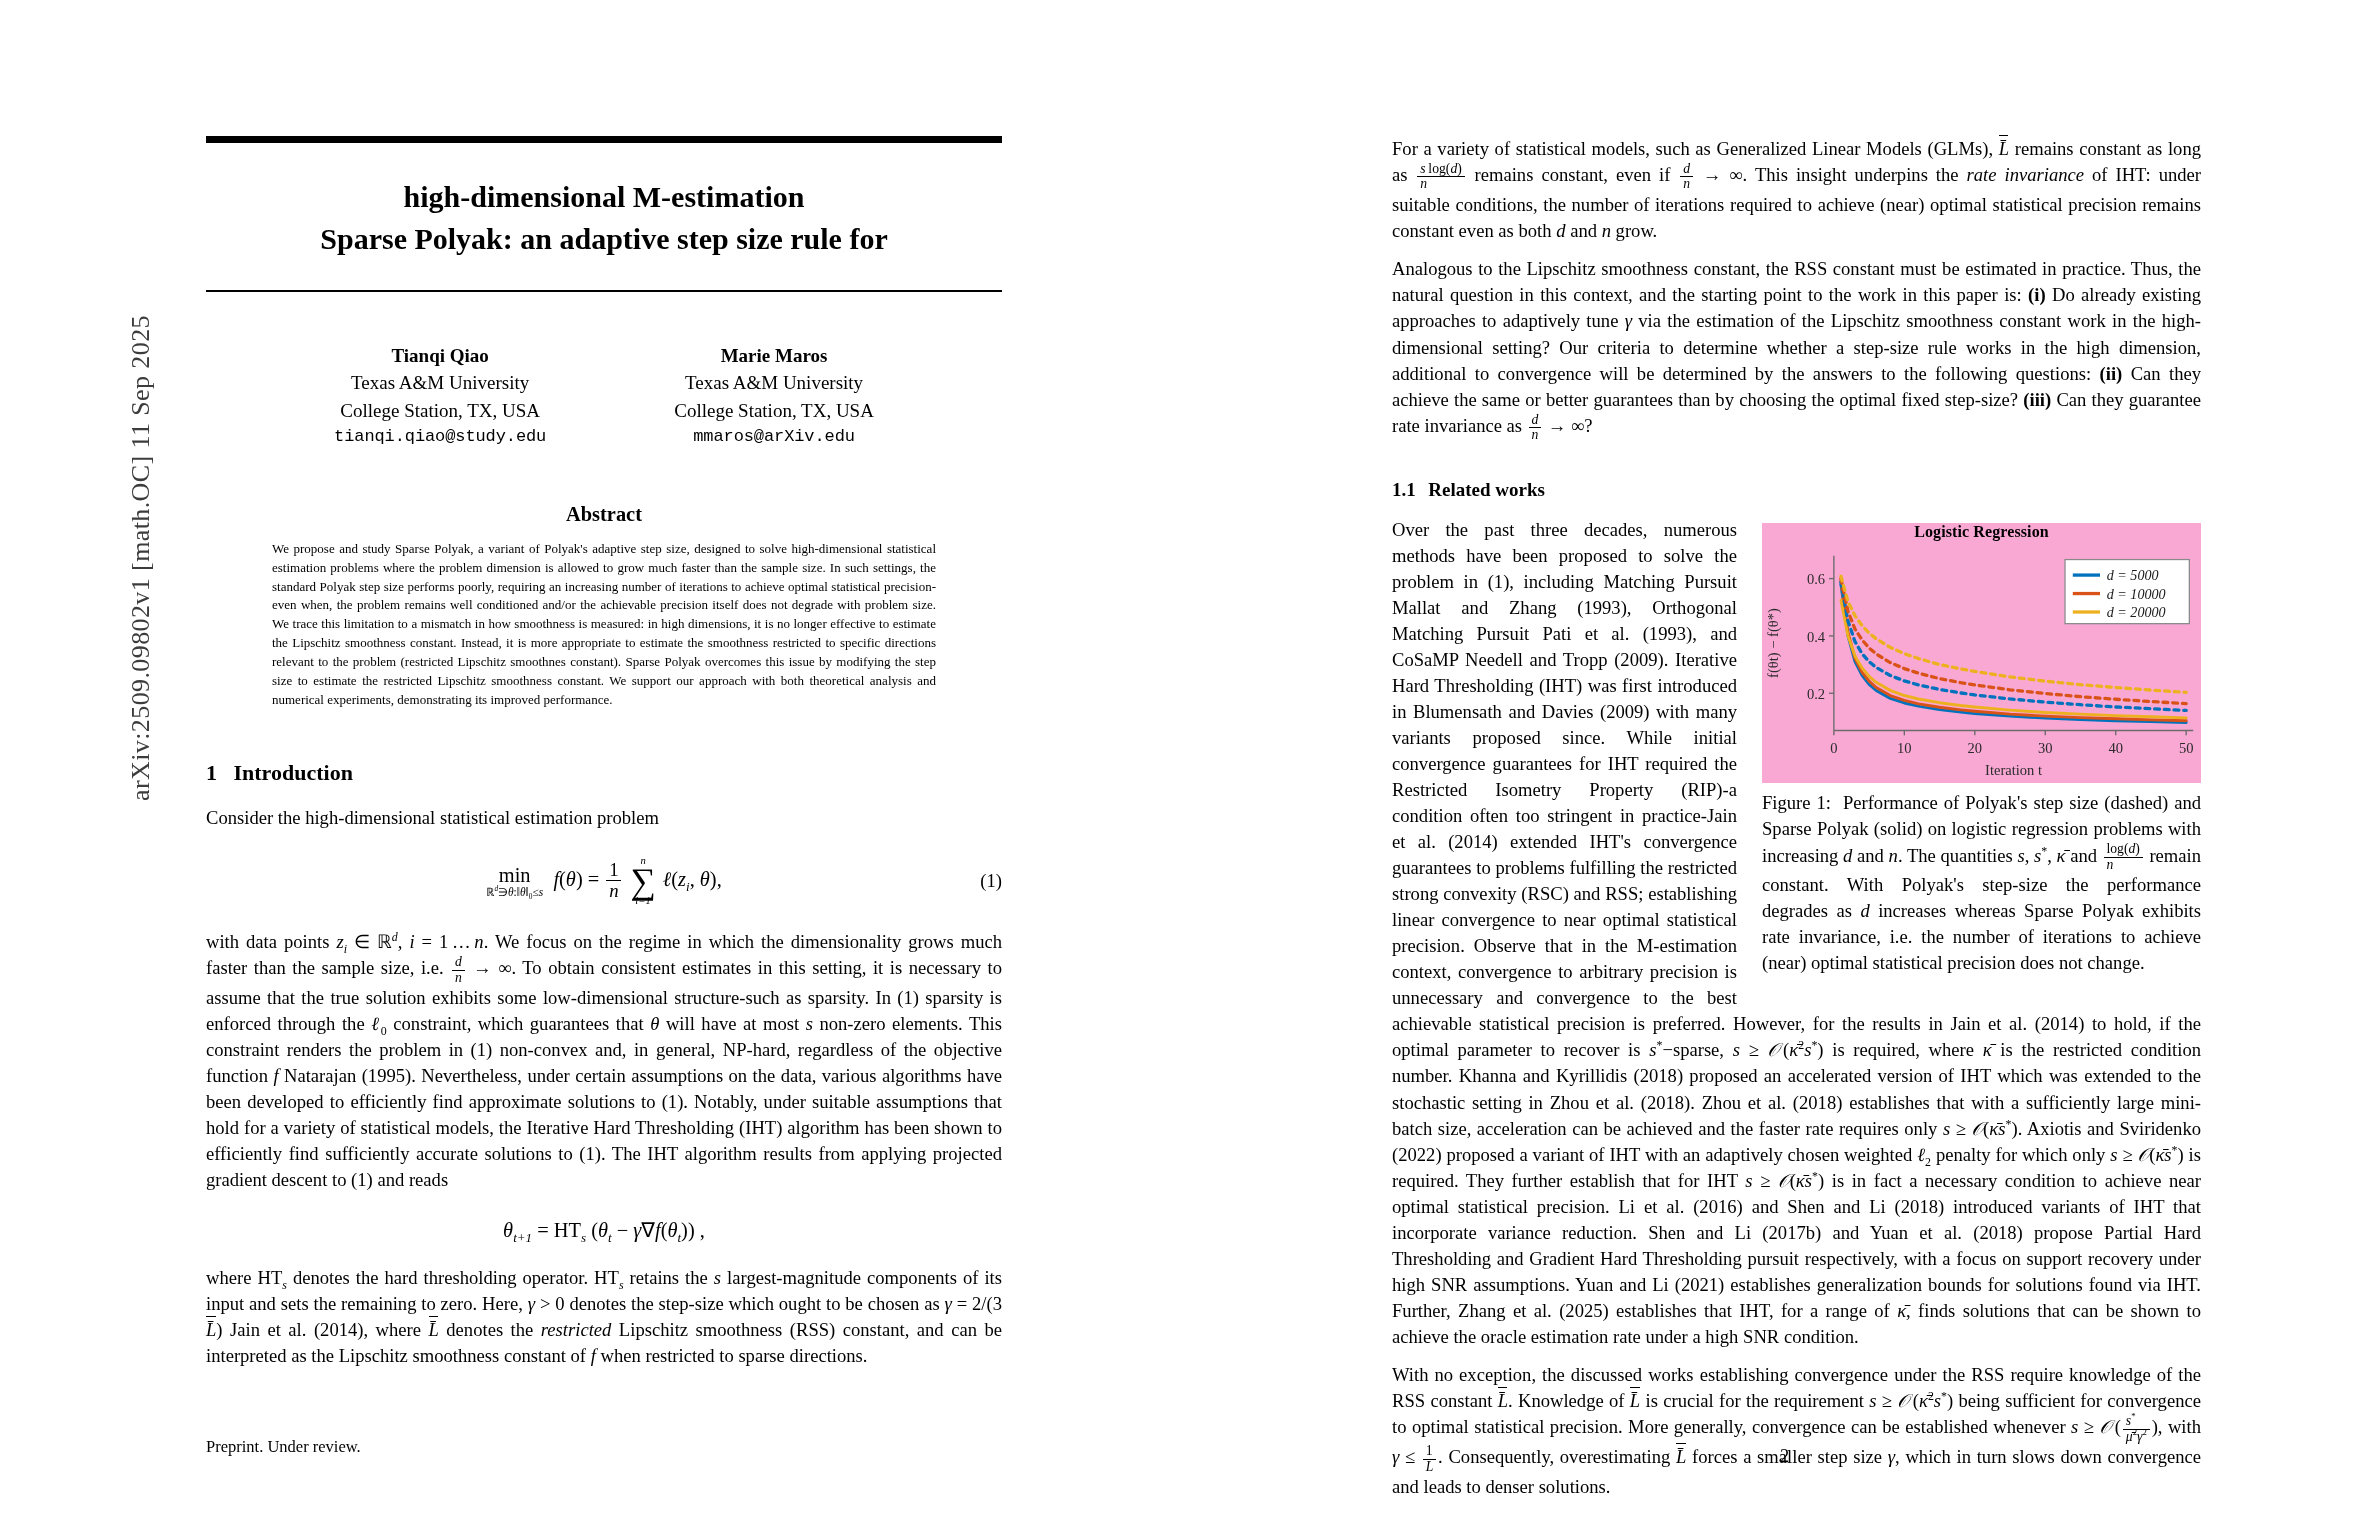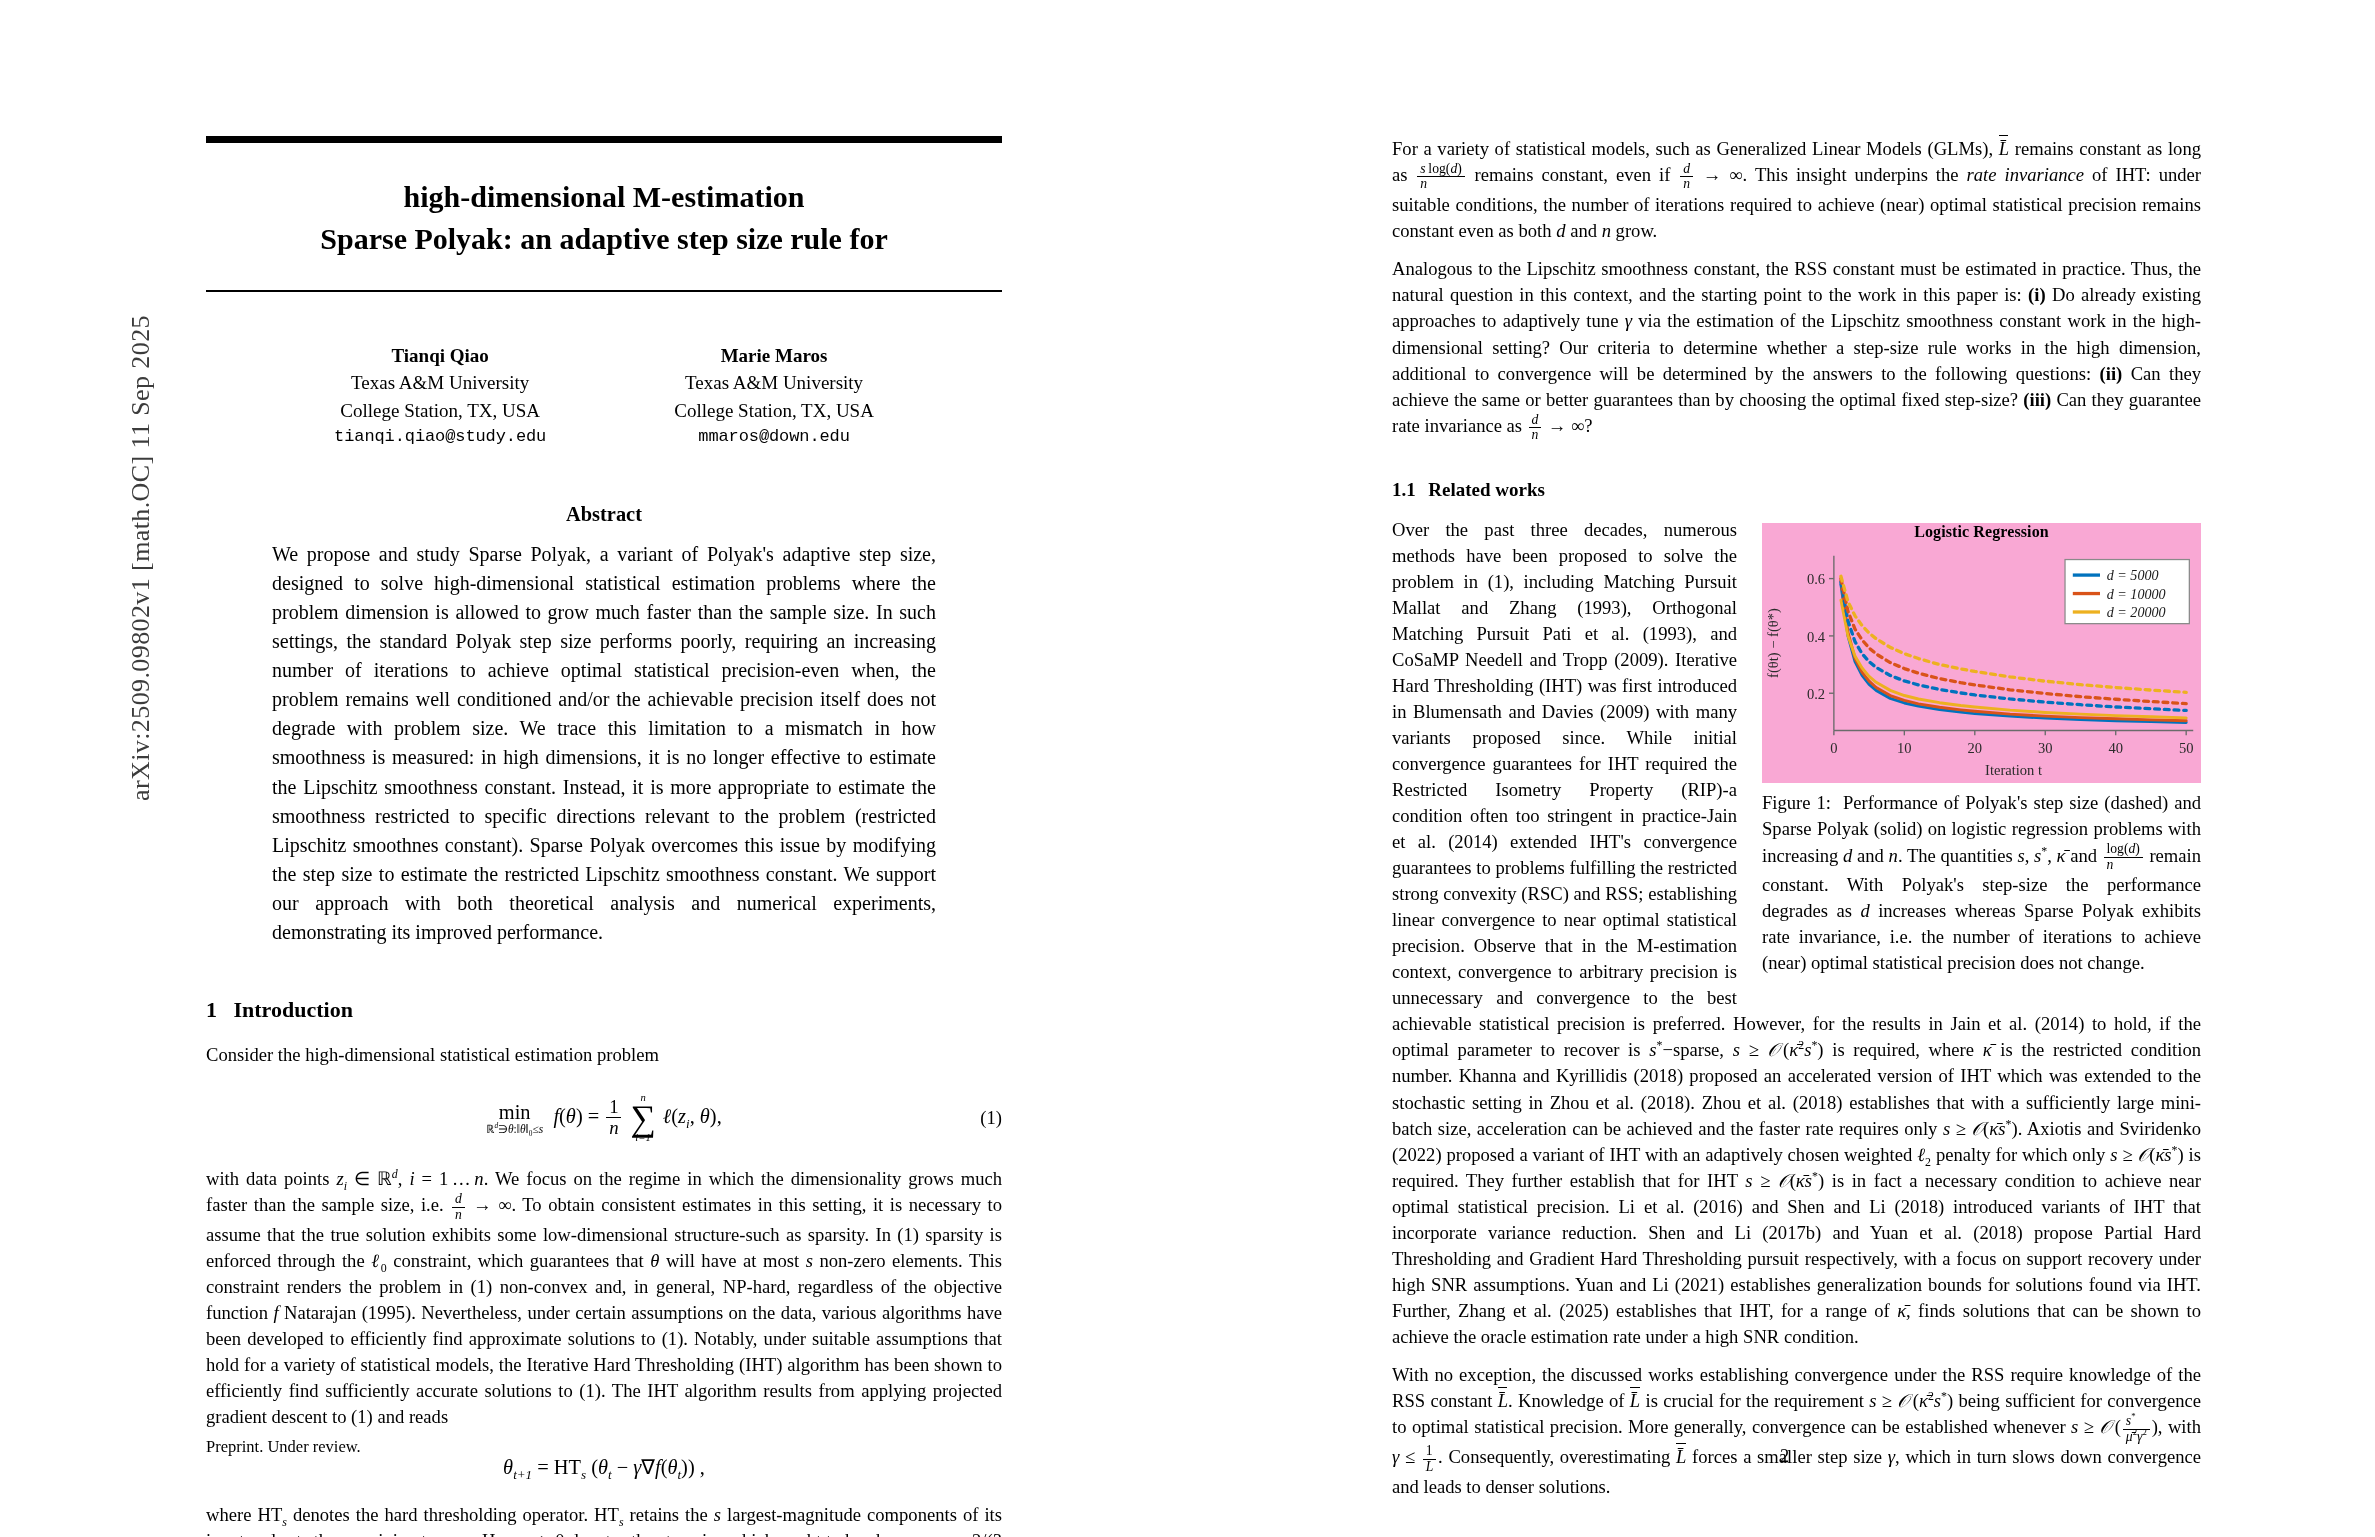--- a/index.html
+++ b/index.html
@@ -64,21 +64,21 @@
   .author-mail{ font-family:"Liberation Mono", monospace; font-size:17px; letter-spacing:-0.1px;}
 
   .abstract-head{
     text-align:center;
     font-weight:bold;
     font-size:20.4px;
     margin:54px 0 13.6px 0;
   }
   .abstract-body{
     margin:0 66px;
-    font-size:20px;
+    font-size:13px;
     line-height:1.455;
     text-align:justify;
     text-justify:inter-word;
   }
 
   h2.sec{
     font-size:22px;
     font-weight:bold;
     margin:50px 0 19.4px 0;
   }
@@ -198,21 +198,21 @@
       <div>
         <div class="author-name">Tianqi Qiao</div>
         <div>Texas A&amp;M University</div>
         <div>College Station, TX, USA</div>
         <div class="author-mail">tianqi.qiao@study.edu</div>
       </div>
       <div>
         <div class="author-name">Marie Maros</div>
         <div>Texas A&amp;M University</div>
         <div>College Station, TX, USA</div>
-        <div class="author-mail">mmaros@down.edu</div>
+        <div class="author-mail">mmaros@arXiv.edu</div>
       </div>
     </div>
 
     <div class="abstract-head">Abstract</div>
     <div class="abstract-body">We propose and study Sparse Polyak, a variant of Polyak's adaptive step size, designed to solve high-dimensional statistical estimation problems where the problem dimension is allowed to grow much faster than the sample size. In such settings, the standard Polyak step size performs poorly, requiring an increasing number of iterations to achieve optimal statistical precision-even when, the problem remains well conditioned and/or the achievable precision itself does not degrade with problem size. We trace this limitation to a mismatch in how smoothness is measured: in high dimensions, it is no longer effective to estimate the Lipschitz smoothness constant. Instead, it is more appropriate to estimate the smoothness restricted to specific directions relevant to the problem (restricted Lipschitz smoothnes constant). Sparse Polyak overcomes this issue by modifying the step size to estimate the restricted Lipschitz smoothness constant. We support our approach with both theoretical analysis and numerical experiments, demonstrating its improved performance.</div>
 
     <h2 class="sec">
       <span class="num">1</span><span>Introduction</span>
     </h2>
 

